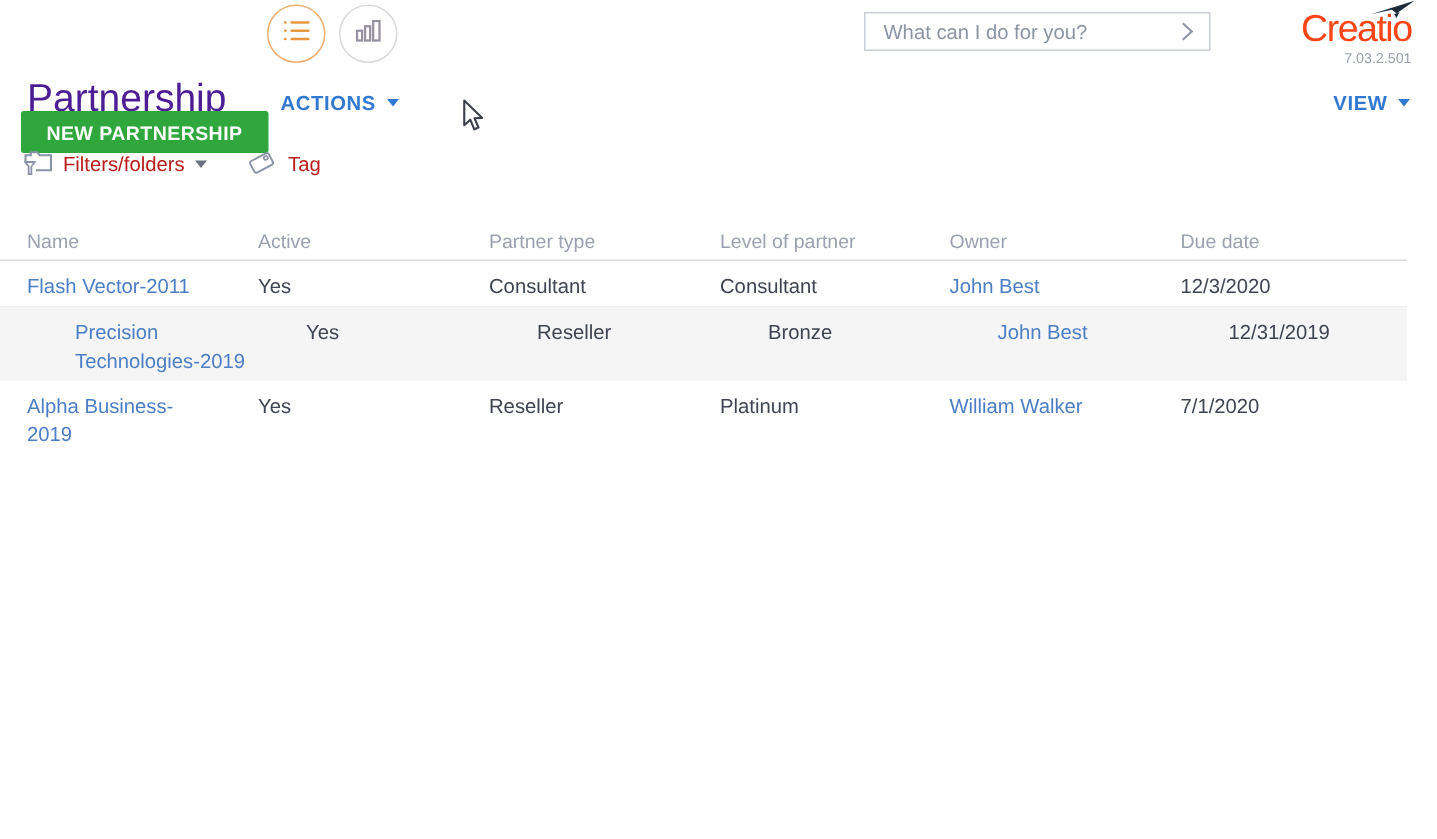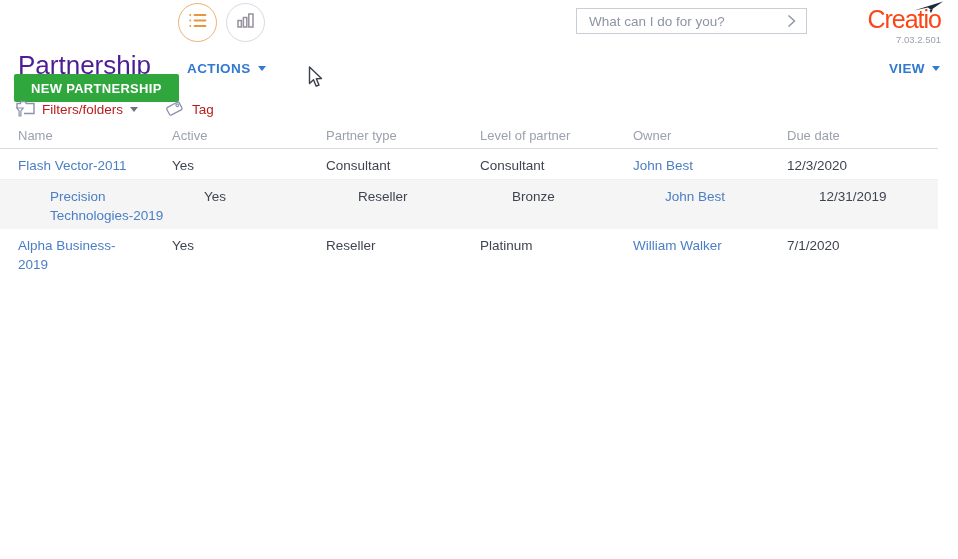--- a/index.html
+++ b/index.html
@@ -43,21 +43,21 @@
   .caret-gray { width:0; height:0; border-left:4.5px solid transparent; border-right:4.5px solid transparent;
                 border-top:5px solid #6B7380; }
 
   
   .filter-bar { position:absolute; left:16px; top:99px; height:20px; display:flex; align-items:center;
                 font-size:13.5px; color:#b91c1c; }
   .filter-item { display:flex; align-items:center; gap:7px; cursor:pointer; }
   .filter-gap { width:26px; }
 
   
-  .table { position:absolute; left:0; top:123px; width:938px; }
+  .table { position:absolute; left:0; top:148px; width:938px; }
   .trow { display:grid; grid-template-columns:154px 154px 154px 153px 154px 1fr; }
   .thead { height:26px; border-bottom:1px solid #D9DBDF; color:#9BA1AE; font-size:13px; }
   .thead .cell { display:flex; align-items:center; padding-left:18px; cursor:pointer; }
   .tbody .cell { padding:7px 10px 0 18px; line-height:19px; font-size:13.5px; color:#3F4550; }
   .r1 { height:31px; border-bottom:1px solid #F0F0F2; }
   .r2 { height:49px; background:#F5F5F6;padding-left:32px; }
   .r3 { height:31px; }
   .link { color:#4B7EC5; cursor:pointer; }
 
   

